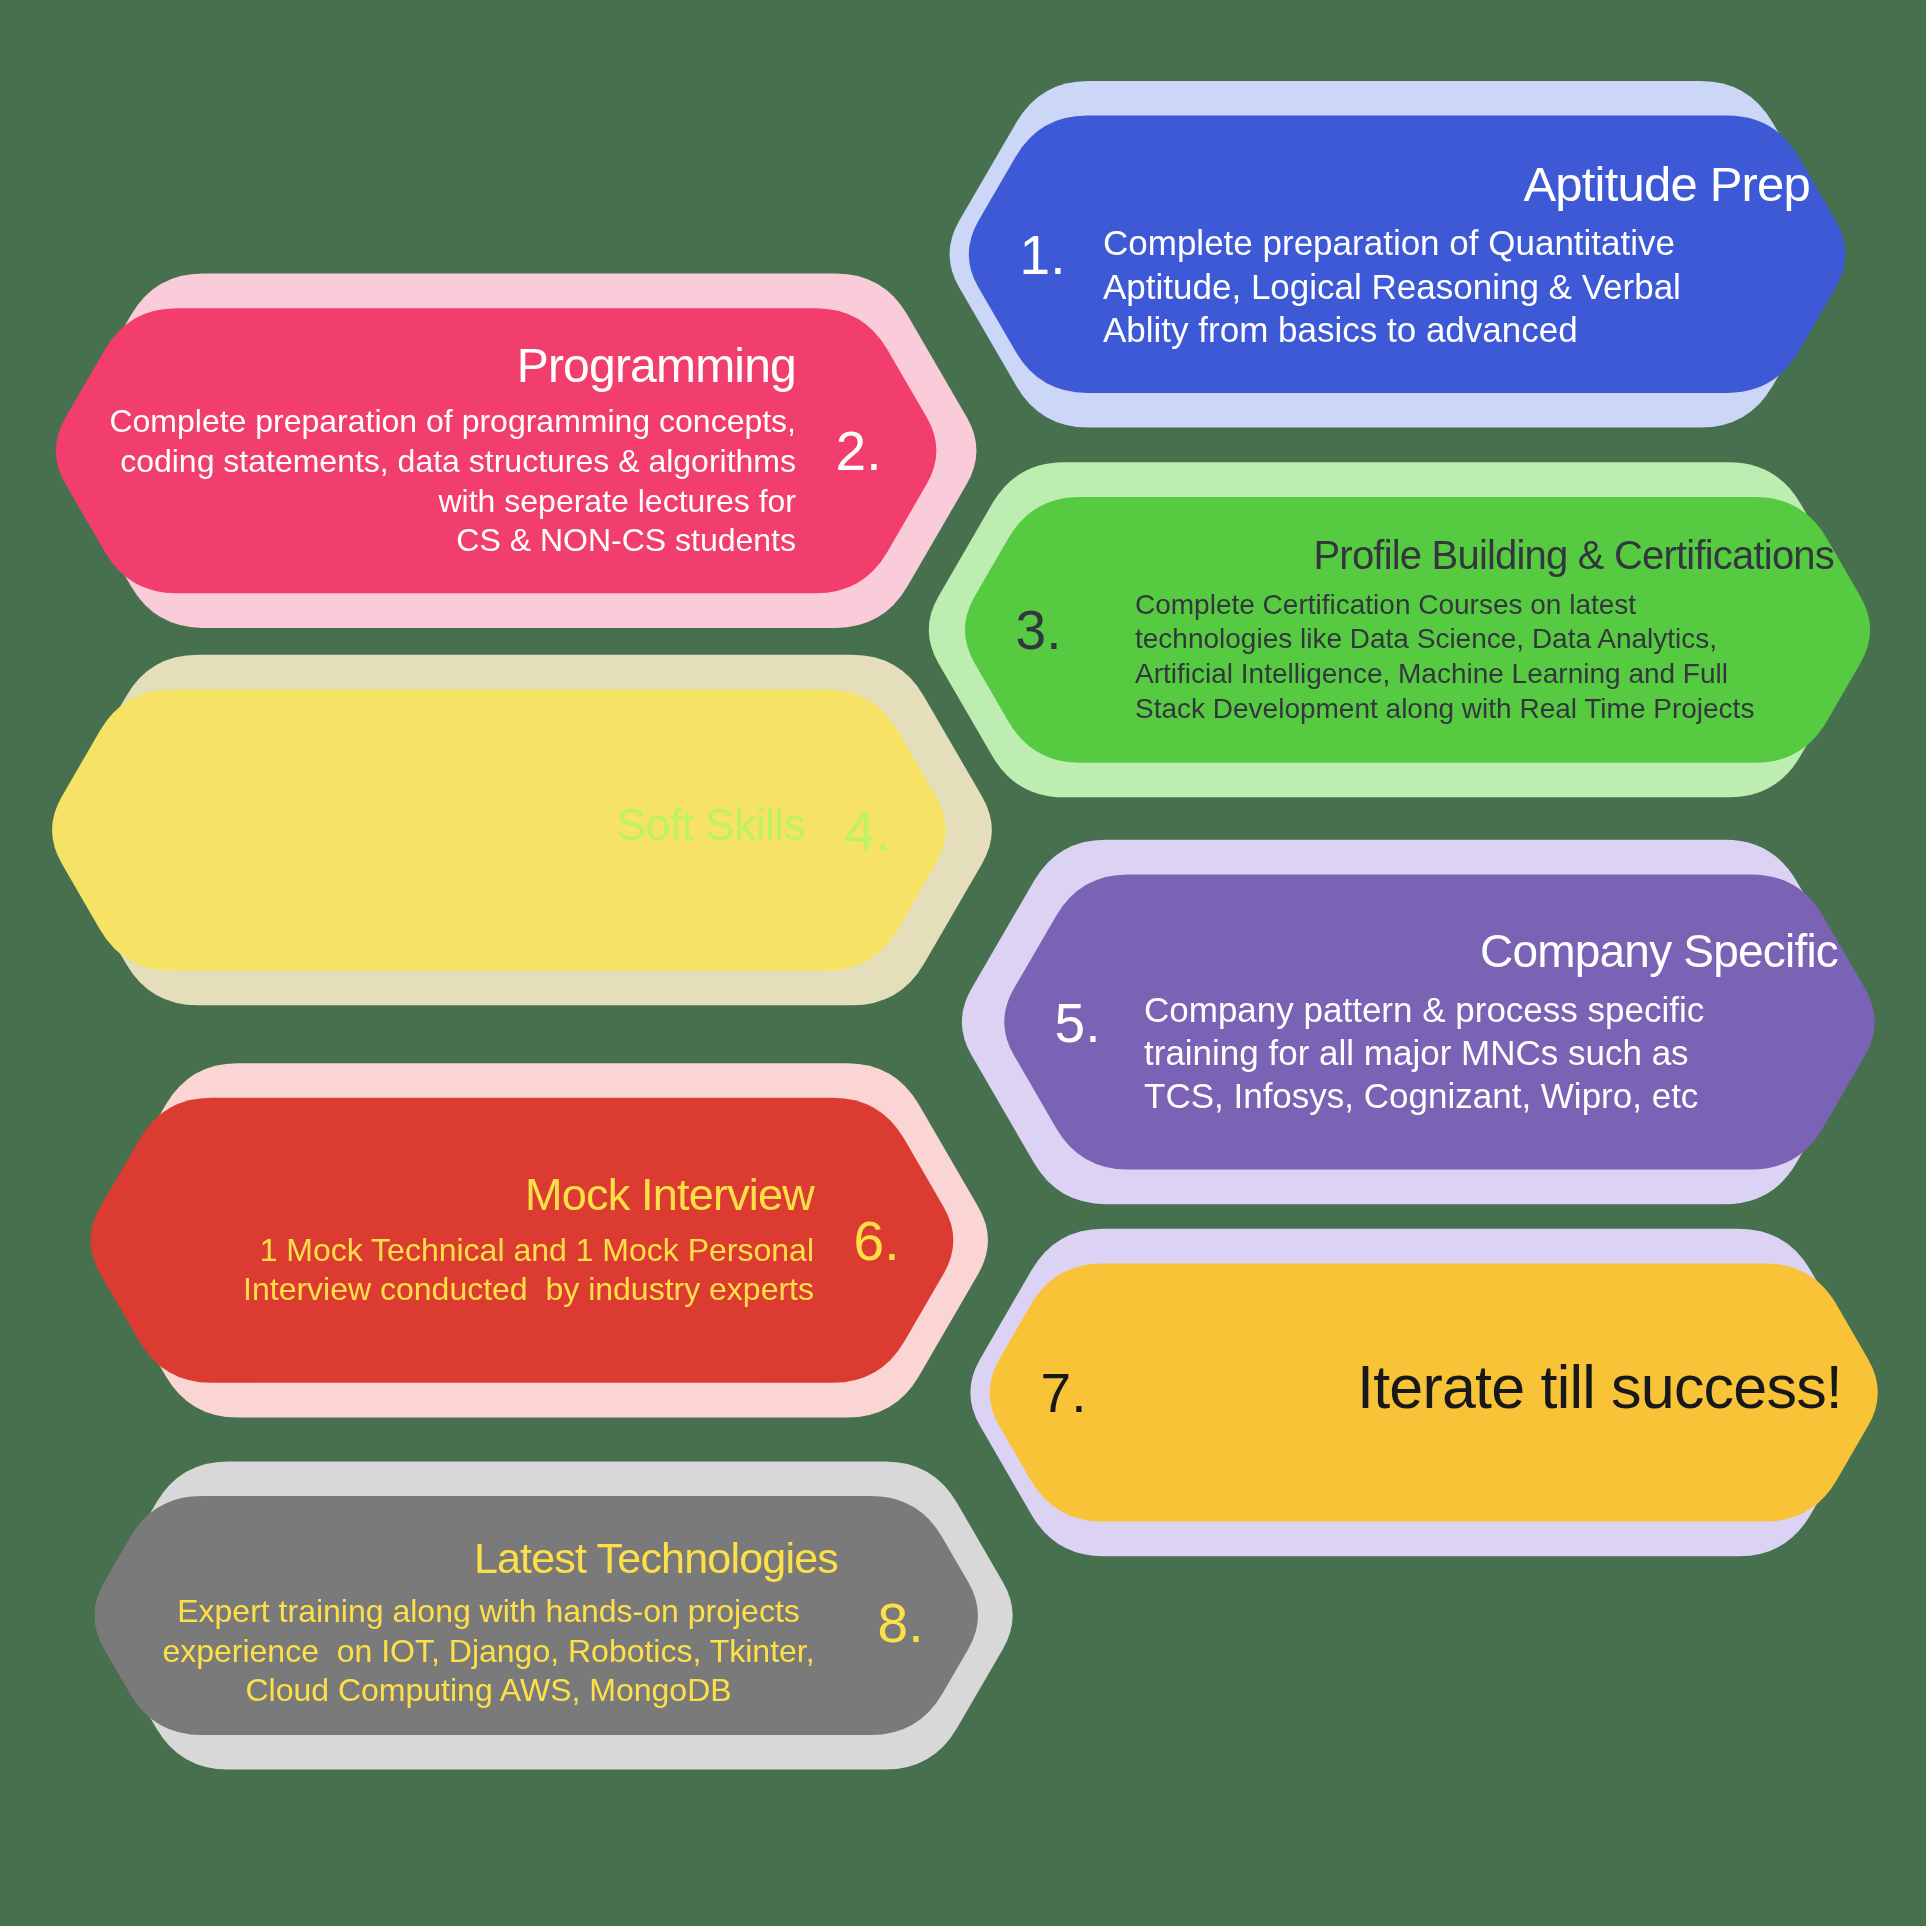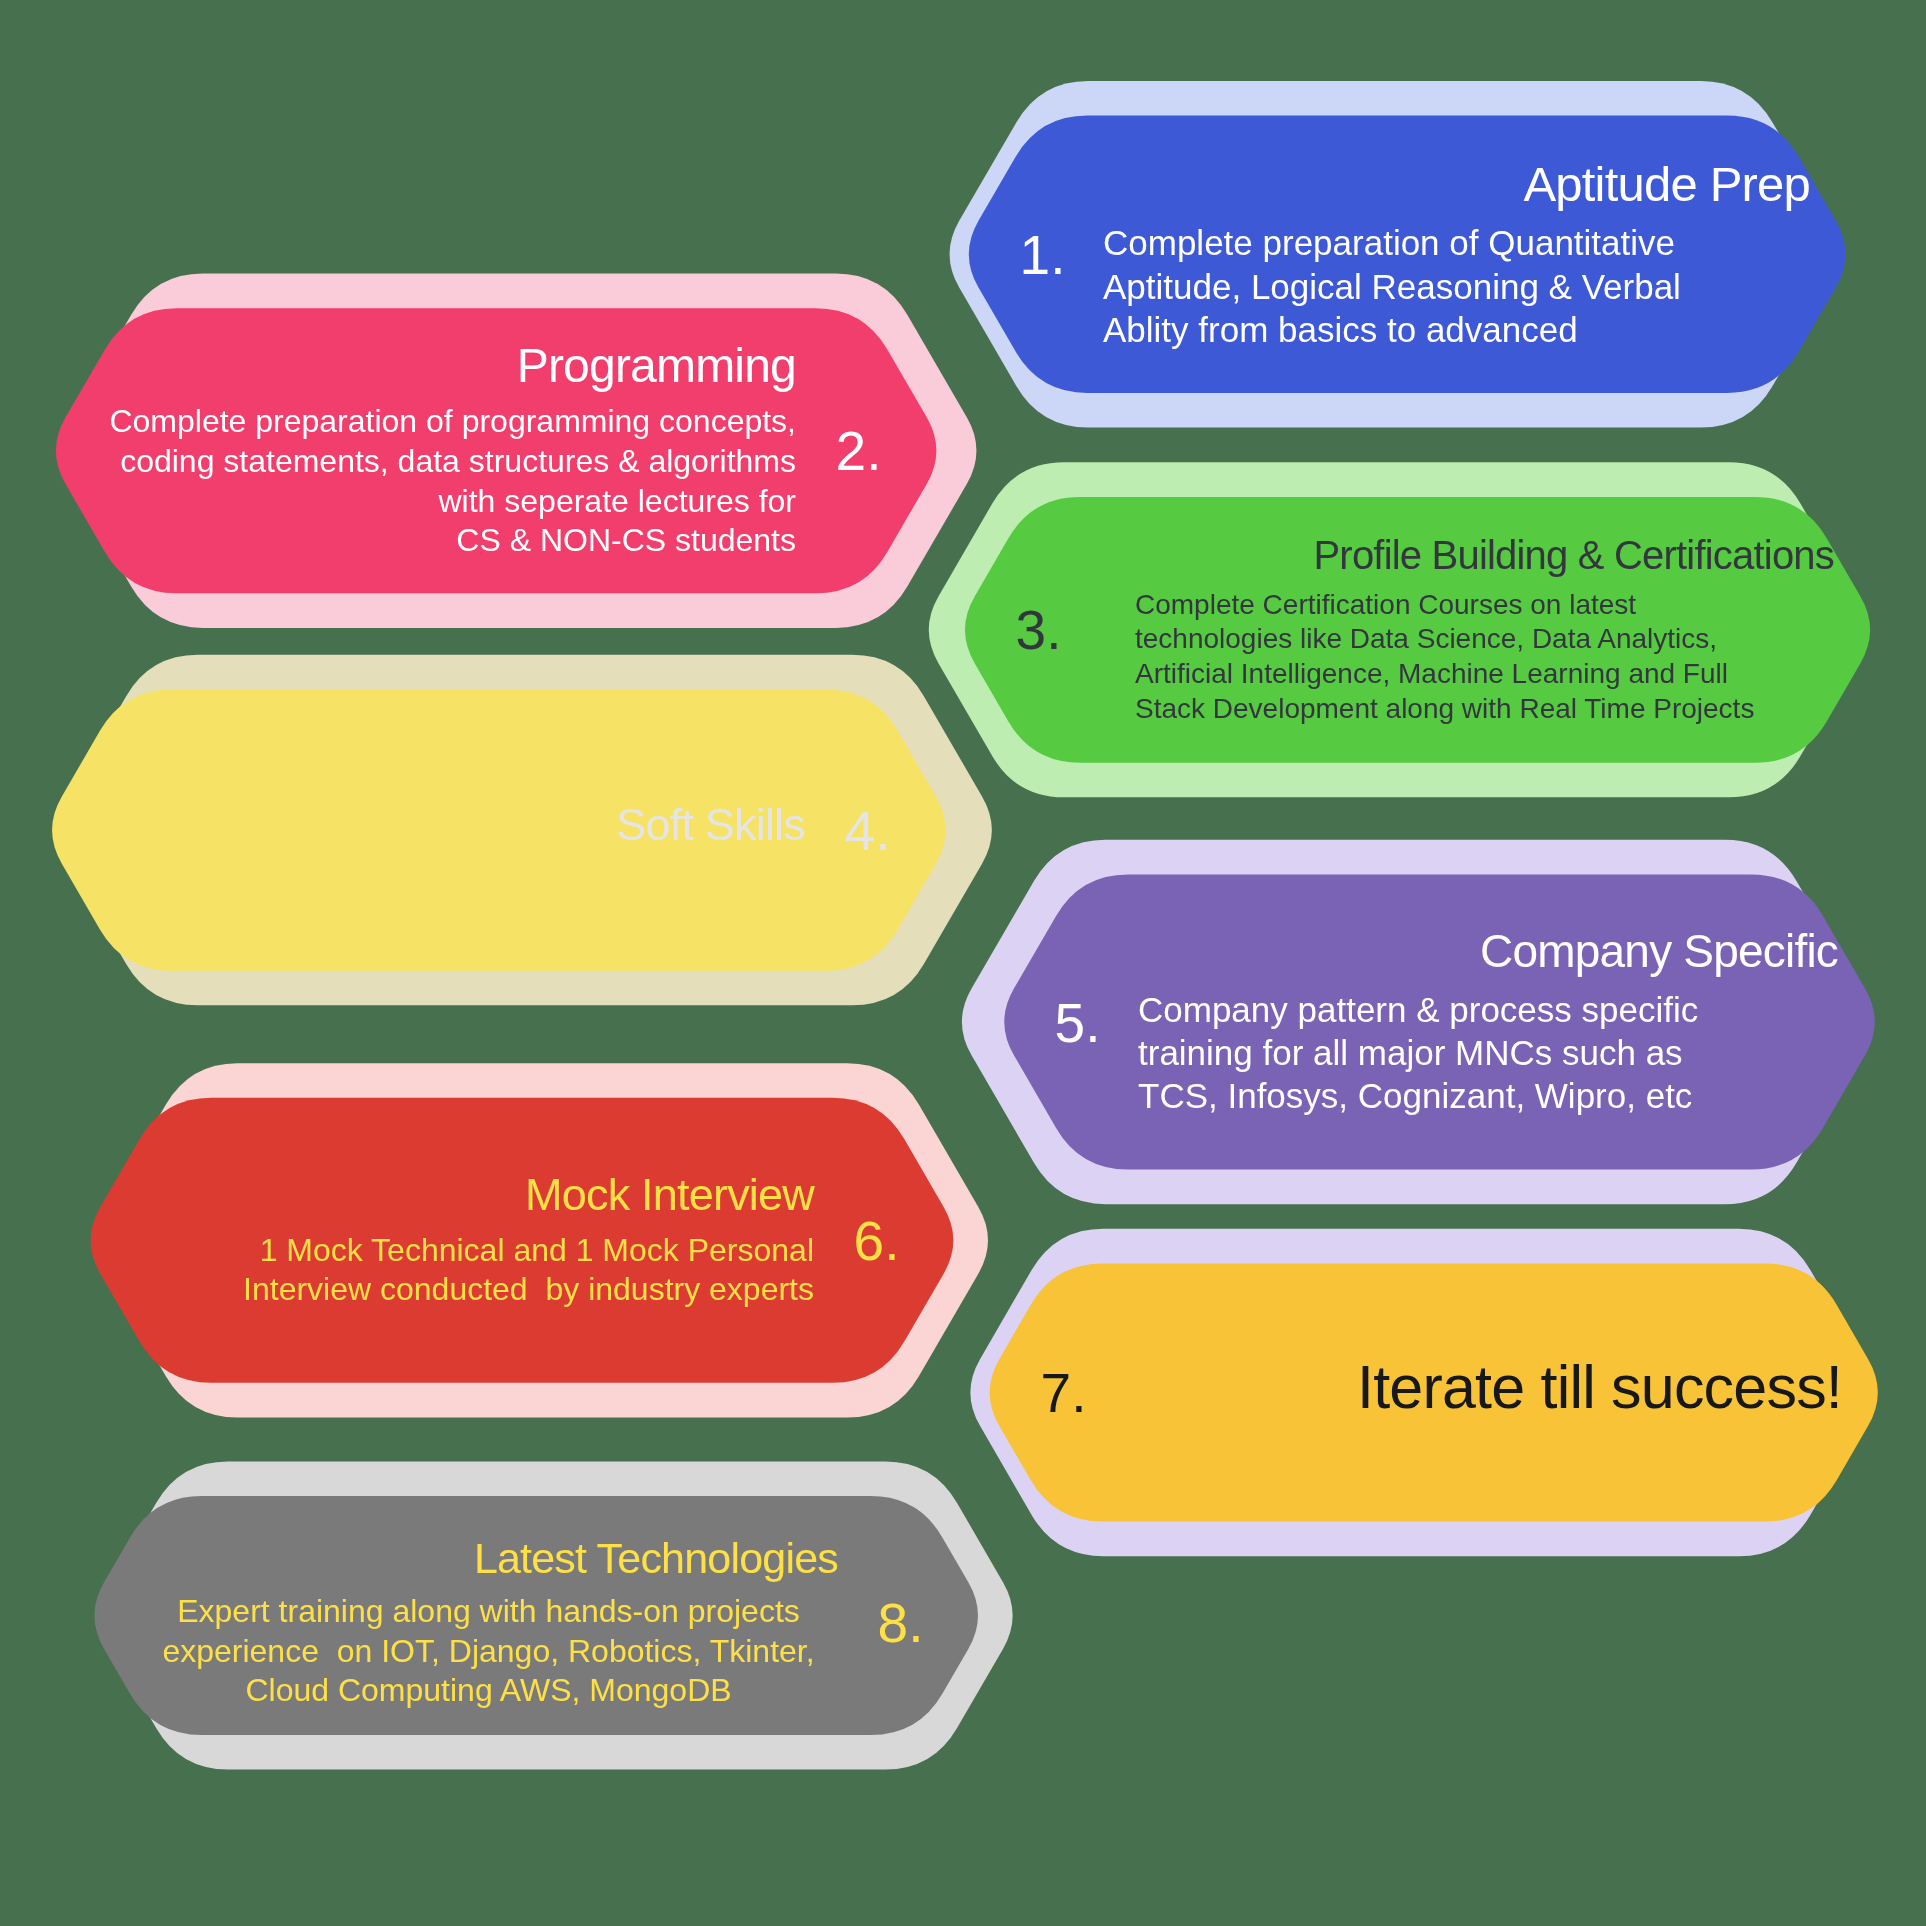--- a/index.html
+++ b/index.html
@@ -12,21 +12,21 @@
   .txt{flex:1 1 auto;min-width:0;}
   .step.right .txt{padding-left:20px;text-align:left;}
   .step.left  .txt{padding-right:20px;text-align:right;}
   .title{font-weight:400;letter-spacing:-0.8px;margin:0 0 10.8px 0;line-height:1.08;text-align:right;}
   .body{font-weight:400;white-space:pre;line-height:1.24;}
   
   .s0 .title{font-size:49px;} .s0 .body{font-size:35px;}
   .s1 .title{font-size:48px;} .s1 .body{font-size:32px;}
   .s2 .title{font-size:40px;} .s2 .body{font-size:28px;margin-left:36px;}
   .s3 .title{font-size:45px;} .s3 .body{font-size:35px;}
-  .s4 .title{font-size:46px;} .s4 .body{font-size:35px;}
+  .s4 .title{font-size:46px;} .s4 .body{font-size:35px;margin-left:6px;}
   .s5 .title{font-size:45px;} .s5 .body{font-size:32px;}
   .s6 .title{font-size:61px;} .s6 .body{font-size:32px;}
   .s7 .title{font-size:43px;} .s7 .body{font-size:32px;text-align:center;}
 </style>
 </head>
 <body>
 
 <div class="canvas" style="background: rgb(71, 113, 78);">
 
   <svg id="shapes" width="1926" height="1926" viewBox="0 0 2500 2500">
@@ -73,21 +73,21 @@
     <div class="num">3.</div>
     <div class="txt">
       <div class="title">Profile Building &amp; Certifications</div>
       <div class="body">Complete Certification Courses on latest
 technologies like Data Science, Data Analytics,
 Artificial Intelligence, Machine Learning and Full
 Stack Development along with Real Time Projects</div>
     </div>
   </div>
 
-  <div class="step left s3" style="left: 96px; top: 690px; width: 814px; height: 281px; color: #e5e5e5;">
+  <div class="step left s3" style="left: 96px; top: 690px; width: 814px; height: 281px; color: #bef264;">
     <div class="txt">
       <div class="title">Soft Skills</div>
     </div>
     <div class="num">4.</div>
   </div>
 
   <div class="step right s4" style="left: 1037px; top: 875px; width: 801px; height: 295px; color: rgb(255, 255, 255);">
     <div class="num">5.</div>
     <div class="txt">
       <div class="title">Company Specific</div>

